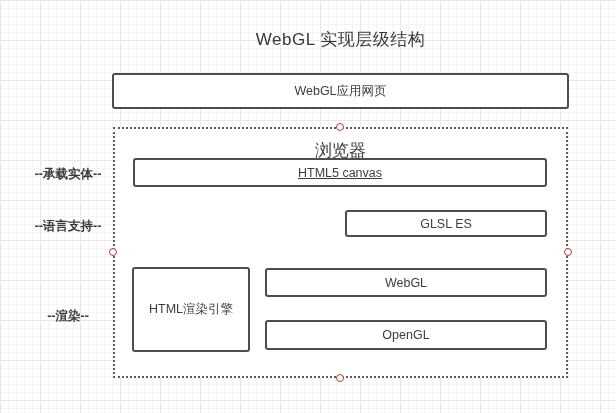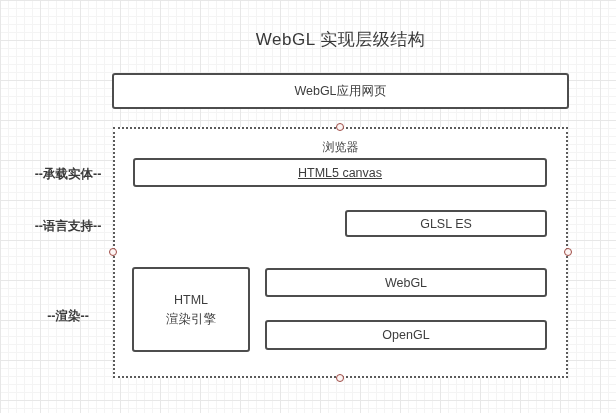--- a/index.html
+++ b/index.html
@@ -42,28 +42,28 @@
   .group-box {
     position: absolute;
     left: 113px; top: 127px; width: 455px; height: 251px;
     background: #ffffff;
     border: 2px dotted #5b5b5b;
   }
   .group-label {
     position: absolute;
     left: 0; top: 10px; width: 100%;
     text-align: center;
-    font-size: 12px;
+    font-size: 17px;
     color: #3d3d3d;
   }
   .top-box      { left: 112px; top: 73px;  width: 457px; height: 36px; }
   .canvas-box   { left: 133px; top: 158px; width: 414px; height: 29px; text-decoration: underline; }
   .js-box       { left: 132px; top: 210px; width: 198px; height: 27px; }
   .glsl-box     { left: 345px; top: 210px; width: 202px; height: 27px; }
-  .engine-box   { left: 132px; top: 267px; width: 118px; height: 85px; flex-direction: column; line-height: 1.45; }
+  .engine-box   { left: 132px; top: 267px; width: 118px; height: 85px; flex-direction: row; line-height: 1.45; }
   .webgl-box    { left: 265px; top: 268px; width: 282px; height: 29px; }
   .opengl-box   { left: 265px; top: 320px; width: 282px; height: 30px; }
   .side-label {
     position: absolute;
     left: 5px; width: 126px;
     text-align: center;
     font-size: 12.5px;
     color: #3a3a3a;
     white-space: nowrap;
     font-weight: bold;

